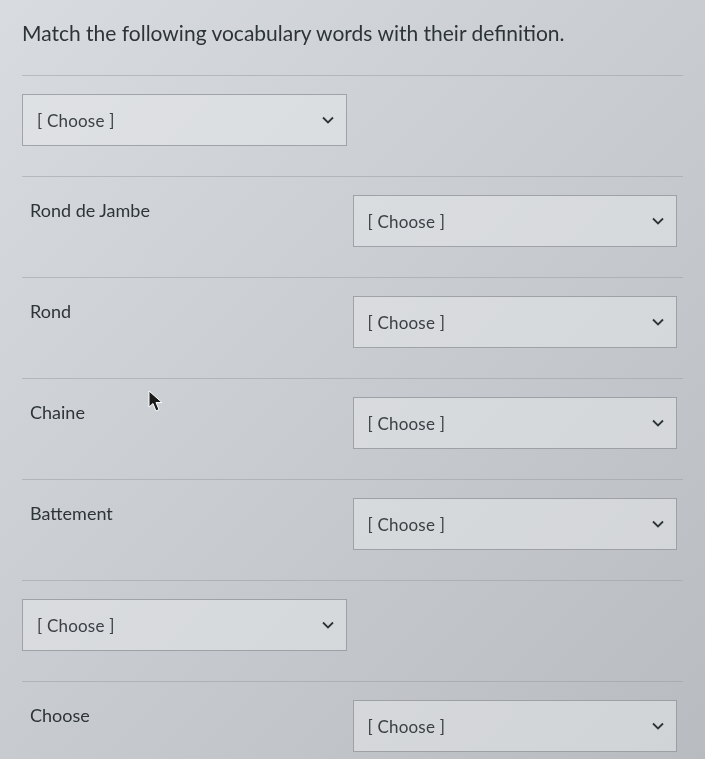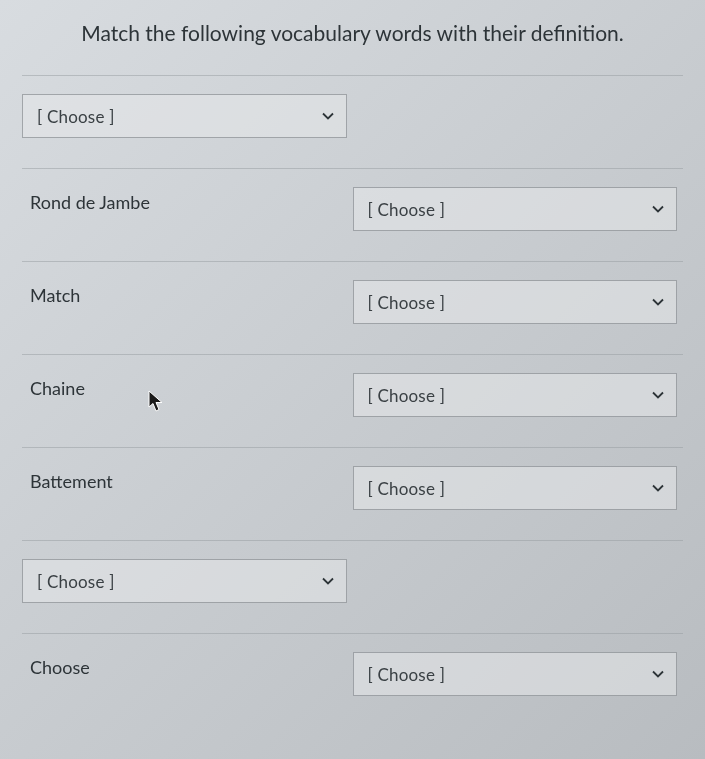--- a/index.html
+++ b/index.html
@@ -18,21 +18,20 @@
     }
     .container {
       padding: 18px 22px 0 22px;
     }
     .question-title {
       font-size: 21px;
       font-weight: 400;
       color: #2d3438;
       margin-bottom: 28px;
       line-height: 1.4;
-      text-align: center;
     }
     .match-row {
       display: flex;
       align-items: flex-start;
       border-top: 1px solid rgba(150,155,160,0.5);
       padding: 18px 0 30px 0;
       min-height: 82px;
     }
     .term-col {
       flex: 0 0 50%;
@@ -43,21 +42,21 @@
       font-size: 18px;
       color: #2d3438;
       font-weight: 400;
     }
     .select-col {
       flex: 0 0 50%;
       padding-right: 6px;
     }
     .dropdown {
       width: 100%;
-      height: 44px;
+      height: 52px;
       background: rgba(230,232,234,0.55);
       border: 1px solid rgba(120,125,130,0.6);
       display: flex;
       align-items: center;
       justify-content: space-between;
       padding: 0 12px 0 14px;
       cursor: pointer;
       font-size: 17px;
       color: #3a4044;
     }
@@ -114,21 +113,21 @@
           <svg viewBox="0 0 12 8">
               <path d="M1 1.5 L6 6.5 L11 1.5" fill="none" stroke="#2d3438" stroke-width="1.8"></path>
             </svg>
         </span>
       </div>
     </div>
   </div>
 
   <div class="match-row">
     <div class="term-col">
-      <span class="term-label">Match</span>
+      <span class="term-label">Rond</span>
     </div>
     <div class="select-col">
       <div class="dropdown">
         <span class="dropdown-text">[ Choose ]</span>
         <span class="chevron">
           <svg viewBox="0 0 12 8">
               <path d="M1 1.5 L6 6.5 L11 1.5" fill="none" stroke="#2d3438" stroke-width="1.8"></path>
             </svg>
         </span>
       </div>

